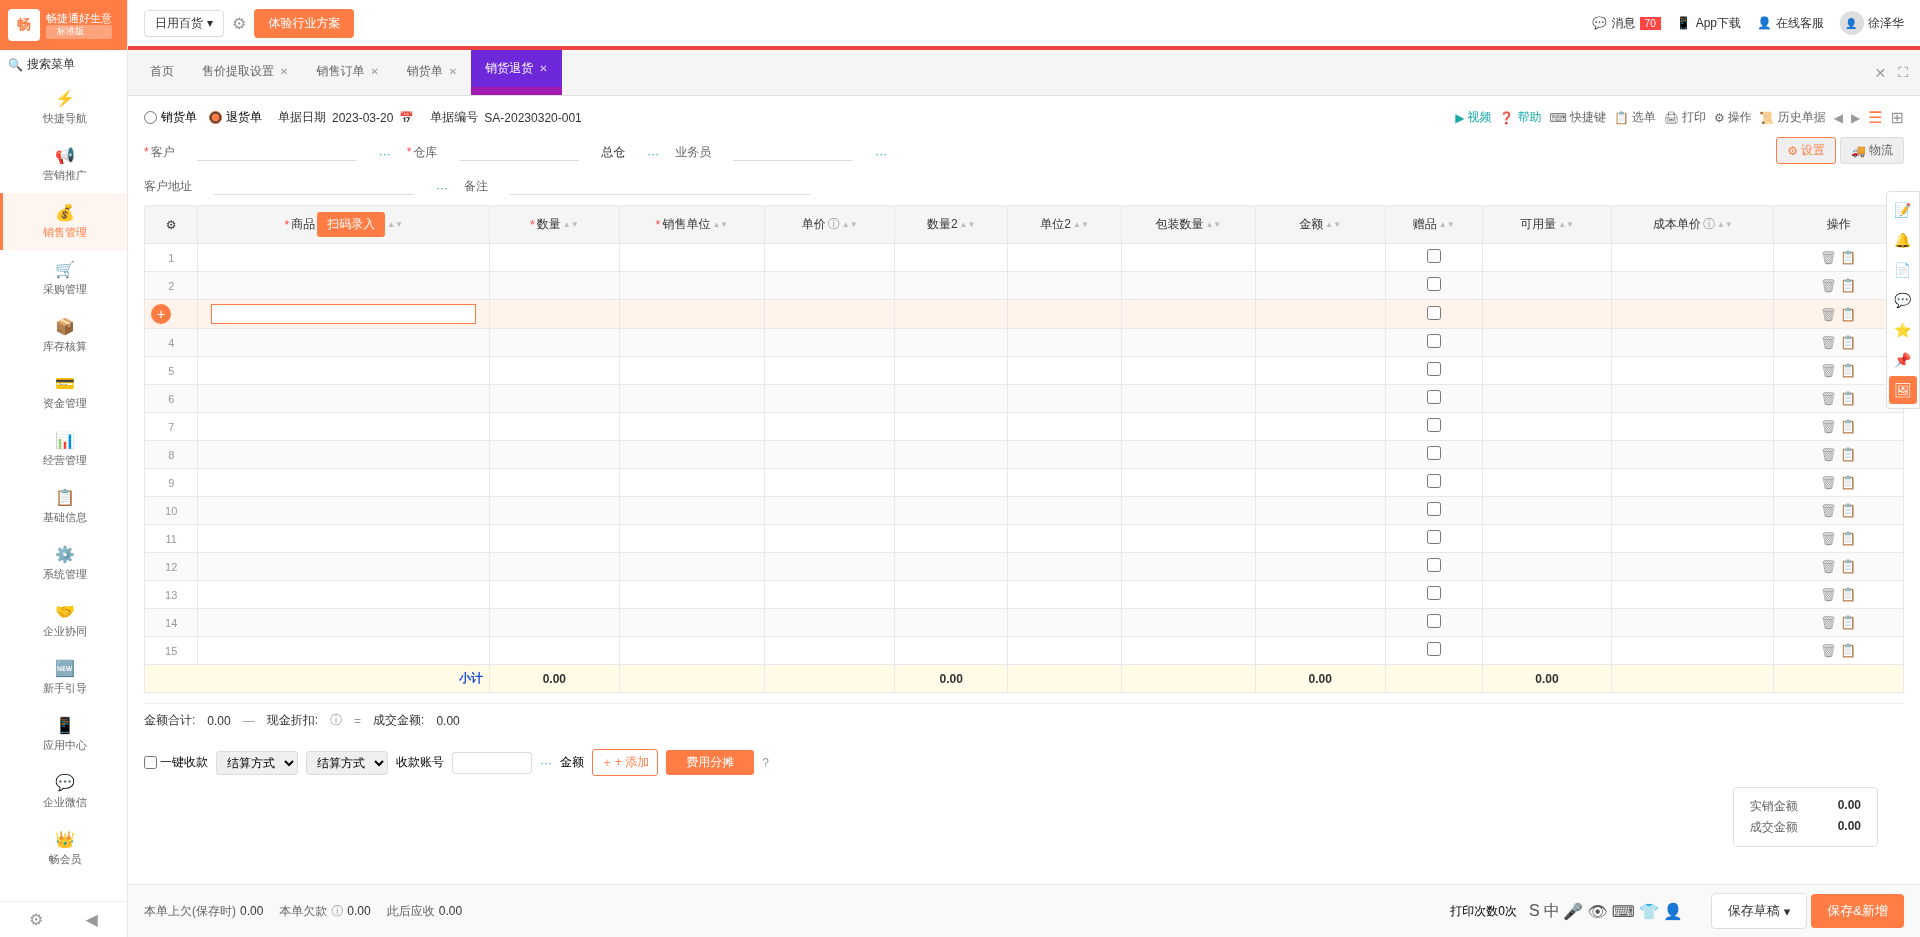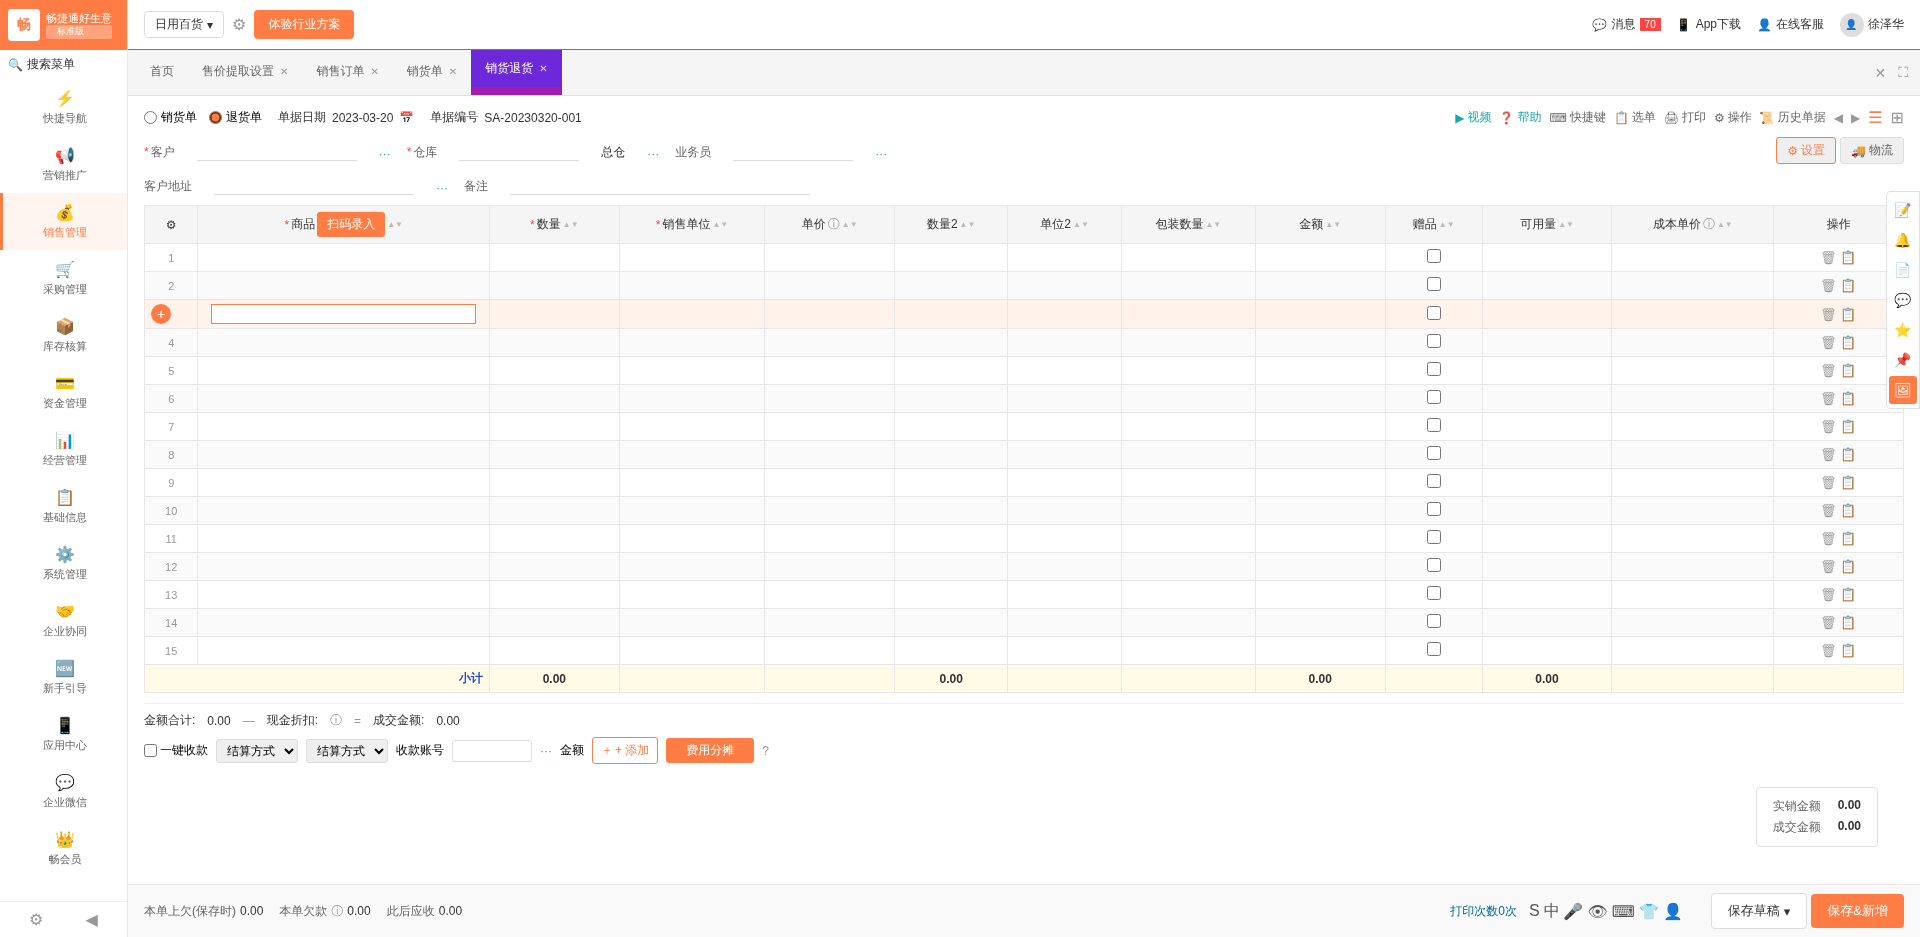--- a/index.html
+++ b/index.html
@@ -15,21 +15,21 @@
     .sidebar-nav-item { display: flex; flex-direction: column; align-items: center; padding: 10px 4px; cursor: pointer; color: #666; font-size: 11px; gap: 3px; border-left: 3px solid transparent; }
     .sidebar-nav-item.active { color: #ff7d45; background: #fff5f0; border-left: 3px solid #ff7d45; }
     .sidebar-nav-icon { font-size: 16px; }
     .sidebar-bottom { margin-top: auto; padding: 8px; display: flex; justify-content: space-around; border-top: 1px solid #f0f0f0; }
     .sidebar-bottom-icon { cursor: pointer; color: #999; font-size: 16px; }
 
     
     .main { flex: 1; display: flex; flex-direction: column; overflow: hidden; }
 
     
-    .topbar { height: 50px; background: #fff; display: flex; align-items: center; justify-content: space-between; padding: 0 16px; border-bottom: 1px solid #ef4444; flex-shrink: 0; }
+    .topbar { height: 50px; background: #fff; display: flex; align-items: center; justify-content: space-between; padding: 0 16px; border-bottom: 4px solid #ef4444; flex-shrink: 0; }
     .topbar-left { display: flex; align-items: center; gap: 8px; }
     .topbar-select { display: flex; align-items: center; gap: 4px; padding: 4px 10px; border: 1px solid #ddd; border-radius: 4px; cursor: pointer; font-size: 12px; color: #333; }
     .topbar-gear { color: #999; cursor: pointer; font-size: 16px; }
     .topbar-btn { background: #ff7d45; color: #fff; border: none; padding: 6px 14px; border-radius: 4px; cursor: pointer; font-size: 12px; }
     .topbar-right { display: flex; align-items: center; gap: 16px; }
     .topbar-right-item { display: flex; align-items: center; gap: 4px; cursor: pointer; color: #333; font-size: 12px; }
     .topbar-msg-badge { background: #ff4444; color: #fff; border-radius: 0; padding: 1px 5px; font-size: 10px; }
     .avatar { width: 24px; height: 24px; border-radius: 50%; background: #ddd; display: flex; align-items: center; justify-content: center; font-size: 10px; color: #666; }
 
     
@@ -79,47 +79,47 @@
     .action-icon { cursor: pointer; color: #999; font-size: 13px; }
     .sort-arrows { display: inline-flex; flex-direction: column; font-size: 8px; color: #bbb; cursor: pointer; }
     .col-header { display: flex; align-items: center; justify-content: center; gap: 2px; }
     .total-row td { background: #fffbe6 !important; font-weight: bold; color: #333; }
 
     
     .form-footer { border-top: 1px solid #f0f0f0; padding: 8px 0; }
     .footer-row1 { display: flex; align-items: center; gap: 12px; font-size: 12px; color: #333; }
     .footer-dash { color: #999; }
     .footer-eq { color: #999; }
-    .footer-row2 { display: flex; align-items: center; gap: 8px; margin-top: 8px; }
+    .footer-row2 { display: flex; align-items: center; gap: 8px; margin-top: 20px; }
     .checkbox-label { display: flex; align-items: center; gap: 3px; cursor: pointer; font-size: 12px; }
     .footer-select { padding: 3px 6px; border: 1px solid #ddd; border-radius: 3px; font-size: 12px; }
     .footer-input { padding: 3px 6px; border: 1px solid #ddd; border-radius: 3px; font-size: 12px; width: 80px; }
     .add-btn { display: flex; align-items: center; gap: 2px; padding: 4px 8px; background: none; border: 1px solid #ff7d45; color: #ff7d45; border-radius: 3px; cursor: pointer; font-size: 12px; }
     .fee-btn { padding: 4px 20px; background: #ff7d45; color: #fff; border: none; border-radius: 3px; cursor: pointer; font-size: 12px; }
 
     
     .bottom-bar { background: #f9f9f9; border-top: 1px solid #e8e8e8; padding: 8px 16px; display: flex; align-items: center; justify-content: space-between; flex-shrink: 0; }
     .bottom-info { display: flex; align-items: center; gap: 16px; font-size: 12px; color: #666; }
     .bottom-info span { display: flex; align-items: center; gap: 4px; }
     .bottom-info .val { color: #333; }
     .bottom-right { display: flex; align-items: center; gap: 12px; }
-    .print-info { font-size: 12px; color: #0369a1; }
+    .print-info { font-size: 12px; color: #000000; }
     .toolbar-icons { display: flex; gap: 4px; align-items: center; }
     .toolbar-icon { font-size: 16px; cursor: pointer; color: #555; }
     .save-draft-btn { padding: 8px 16px; background: #fff; border: 1px solid #ddd; border-radius: 4px; cursor: pointer; font-size: 13px; color: #333; display: flex; align-items: center; gap: 4px; }
     .save-new-btn { padding: 8px 16px; background: #ff7d45; border: none; border-radius: 4px; cursor: pointer; font-size: 13px; color: #fff; }
 
     
     .right-mini-bar { position: fixed; right: 0; top: 50%; transform: translateY(-50%); display: flex; flex-direction: column; gap: 2px; background: #fff; border: 1px solid #e0e0e0; border-radius: 4px 0 0 4px; padding: 4px 2px; }
     .right-mini-btn { width: 28px; height: 28px; display: flex; align-items: center; justify-content: center; cursor: pointer; color: #666; font-size: 14px; border-radius: 3px; }
     .right-mini-btn.active { background: #ff7d45; color: #fff; }
 
     
     .summary-box { position: absolute; right: 40px; bottom: 80px; background: #fff; border: 1px solid #e0e0e0; padding: 8px 16px; border-radius: 4px; font-size: 12px; }
-    .summary-row { display: flex; justify-content: space-between; gap: 17px; color: #666; padding: 2px 0; }
+    .summary-row { display: flex; justify-content: space-between; gap: 40px; color: #666; padding: 2px 0; }
     .summary-val { color: #333; font-weight: bold; }
 
     .info-icon { color: #999; cursor: pointer; font-size: 12px; }
     .teal-text { color: #1baaaa; }
   </style>
 </head>
 <body>
 
 <div class="sidebar">
   <div class="sidebar-logo">

